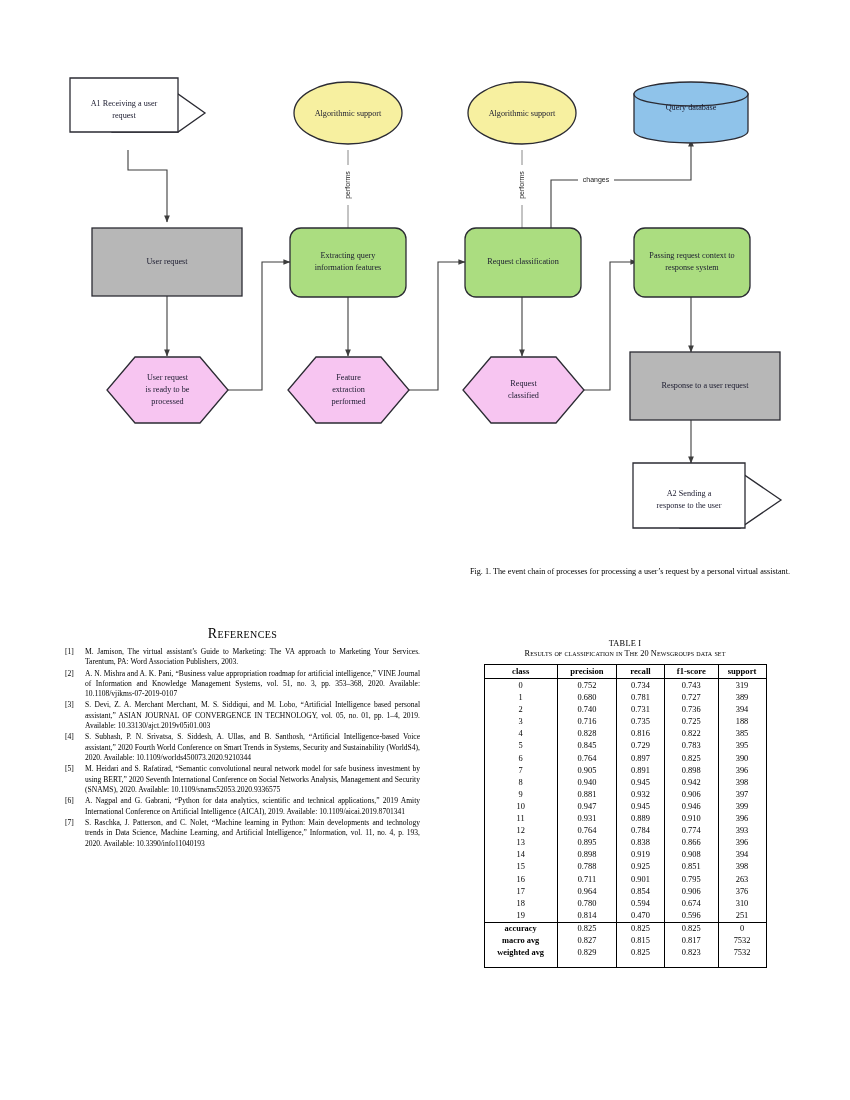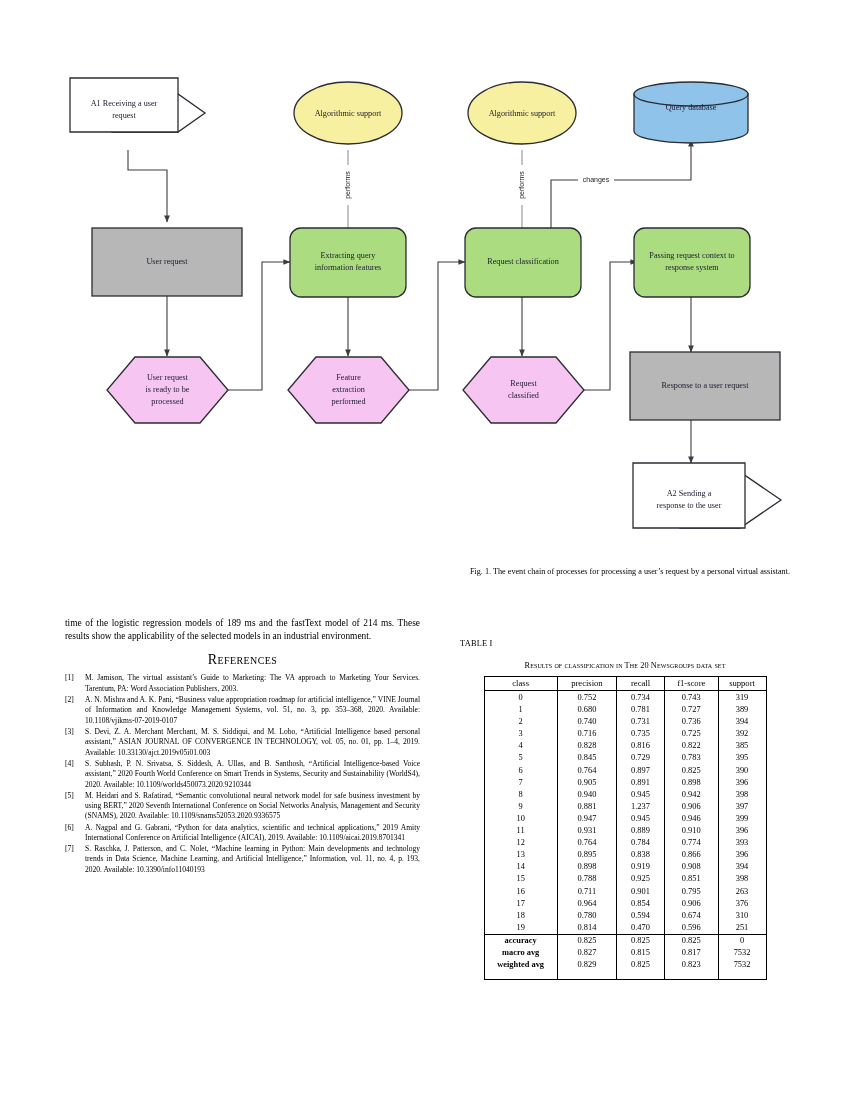--- a/index.html
+++ b/index.html
@@ -121,23 +121,23 @@
   ul.refs li .refnum {
     position: absolute;
     left: 0;
     top: 0;
     width: 17px;
     text-align: left;
   }
 
   
   .table-title {
-    text-align: left;
+    text-align: center;
     font-size: 8.4px;
-    margin: 0 0 13px 0;
+    margin: 0 0 1px 0;
     letter-spacing: 0.2px;
   }
   .table-subtitle {
     text-align: center;
     font-size: 8.3px;
     font-variant: small-caps;
     margin: 0 0 6px 0;
     letter-spacing: 0.1px;
   }
 
@@ -148,21 +148,21 @@
     font-size: 8.4px;
   }
   table.results th,
   table.results td {
     text-align: center;
     padding: 0px 2px;
     line-height: 12.1px;
     border: none;
   }
   table.results th {
-    font-weight: normal;
+    font-weight: bold;
     font-size: 8.6px;
     line-height: 13px;
   }
   
   table.results th:not(:first-child),
   table.results td:not(:first-child) {
     border-left: 1px solid #000;
   }
   
   table.results {
@@ -324,21 +324,20 @@
       <g>
         <rect x="578" y="173" width="36" height="11" fill="#ffffff"></rect>
         <text class="edge-label" x="596" y="182">changes</text>
       </g>
     </svg>
 
     <div class="fig-caption">Fig. 1.  The event chain of processes for processing a user’s request by a personal virtual assistant.</div>
   </div>
 
   <div id="left-column">
-    <p class="body-par">time of the logistic regression models of 189 ms and the fastText model of 214 ms. These results show the applicability of the selected models in an industrial environment.</p>
 
     <div class="refs-heading">References</div>
 
     <ul class="refs">
       <li>
         <span class="refnum">[1]</span>
         <span>M. Jamison, The virtual assistant’s Guide to Marketing: The VA approach to Marketing Your Services. Tarentum, PA: Word Association Publishers, 2003.</span>
       </li>
       <li>
         <span class="refnum">[2]</span>
@@ -402,21 +401,21 @@
             <td class="col-prec">0.740</td>
             <td class="col-rec">0.731</td>
             <td class="col-f1">0.736</td>
             <td class="col-sup">394</td>
           </tr>
           <tr>
             <td class="col-class">3</td>
             <td class="col-prec">0.716</td>
             <td class="col-rec">0.735</td>
             <td class="col-f1">0.725</td>
-            <td class="col-sup">392</td>
+            <td class="col-sup">188</td>
           </tr>
           <tr>
             <td class="col-class">4</td>
             <td class="col-prec">0.828</td>
             <td class="col-rec">0.816</td>
             <td class="col-f1">0.822</td>
             <td class="col-sup">385</td>
           </tr>
           <tr>
             <td class="col-class">5</td>
@@ -442,21 +441,21 @@
           <tr>
             <td class="col-class">8</td>
             <td class="col-prec">0.940</td>
             <td class="col-rec">0.945</td>
             <td class="col-f1">0.942</td>
             <td class="col-sup">398</td>
           </tr>
           <tr>
             <td class="col-class">9</td>
             <td class="col-prec">0.881</td>
-            <td class="col-rec">1.237</td>
+            <td class="col-rec">0.932</td>
             <td class="col-f1">0.906</td>
             <td class="col-sup">397</td>
           </tr>
           <tr>
             <td class="col-class">10</td>
             <td class="col-prec">0.947</td>
             <td class="col-rec">0.945</td>
             <td class="col-f1">0.946</td>
             <td class="col-sup">399</td>
           </tr>

